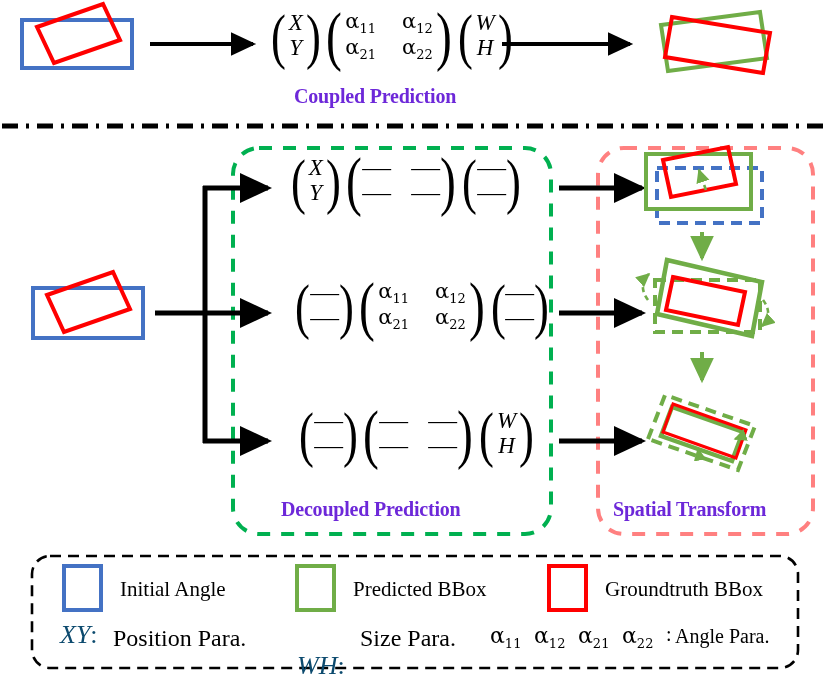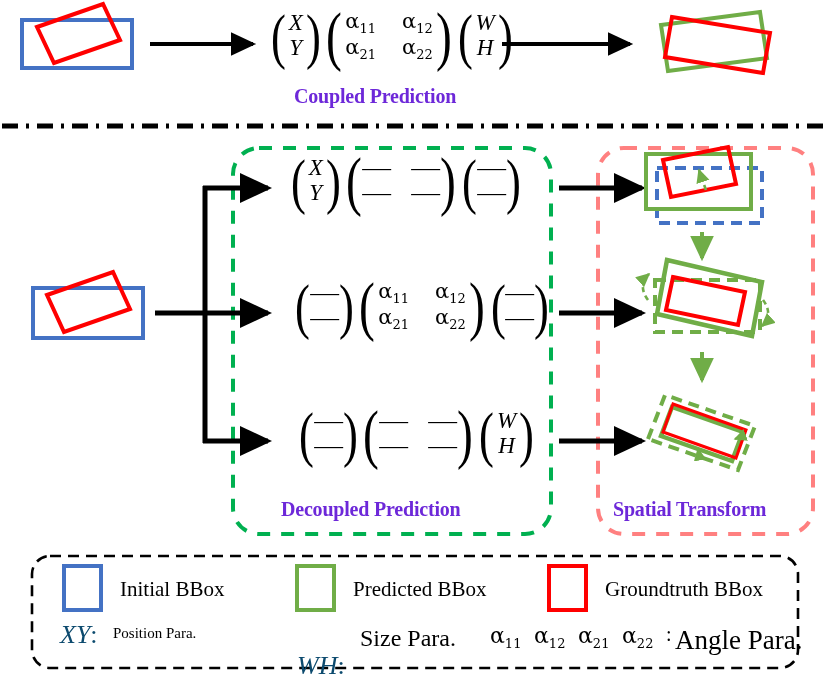--- a/index.html
+++ b/index.html
@@ -330,38 +330,38 @@
     <span class="cells">
       <span class="cell">W</span>
       <span class="cell">H</span>
     </span>
     <span class="paren">)</span>
   </div>
 
   <div class="lbl section-title" style="left:281px; top:498px;">Decoupled Prediction</div>
   <div class="lbl section-title" style="left:613px; top:498px;">Spatial Transform</div>
 
-  <div class="legend-text" style="left:120px; top:577px;">Initial BBox</div>
+  <div class="legend-text" style="left:120px; top:577px;">Initial Angle</div>
   <div class="legend-text" style="left:353px; top:577px;">Predicted BBox</div>
   <div class="legend-text" style="left:605px; top:577px;">Groundtruth BBox</div>
 
   <div class="legend-sym" style="left:60px; top:620px;">
     <span>XY</span><span style="font-style:normal;">:</span>
   </div>
-  <div class="legend-text" style="left:113px; top:625px; font-size:15px;">Position Para.</div>
+  <div class="legend-text" style="left:113px; top:625px; font-size:24px;">Position Para.</div>
 
   <div class="legend-sym" style="left:297px; top:620px;margin-top:31px;">
     <span>WH</span><span style="font-style:normal;">:</span>
   </div>
   <div class="legend-text" style="left:360px; top:625px; font-size:24px;">Size Para.</div>
 
   <div class="legend-alpha" style="left:490px; top:623px;">
     <span>α</span><sub>11</sub></div>
   <div class="legend-alpha" style="left:534px; top:623px;">
     <span>α</span><sub>12</sub></div>
   <div class="legend-alpha" style="left:578px; top:623px;">
     <span>α</span><sub>21</sub></div>
   <div class="legend-alpha" style="left:622px; top:623px;">
     <span>α</span><sub>22</sub></div>
   <div class="legend-text" style="left:666px; top:623px; font-size:20px;">:</div>
-  <div class="legend-text" style="left:675px; top:625px; font-size:27px;">Angle Para.</div>
+  <div class="legend-text" style="left:675px; top:625px; font-size:20px;">Angle Para.</div>
 
 </div>
 
 </body></html>

